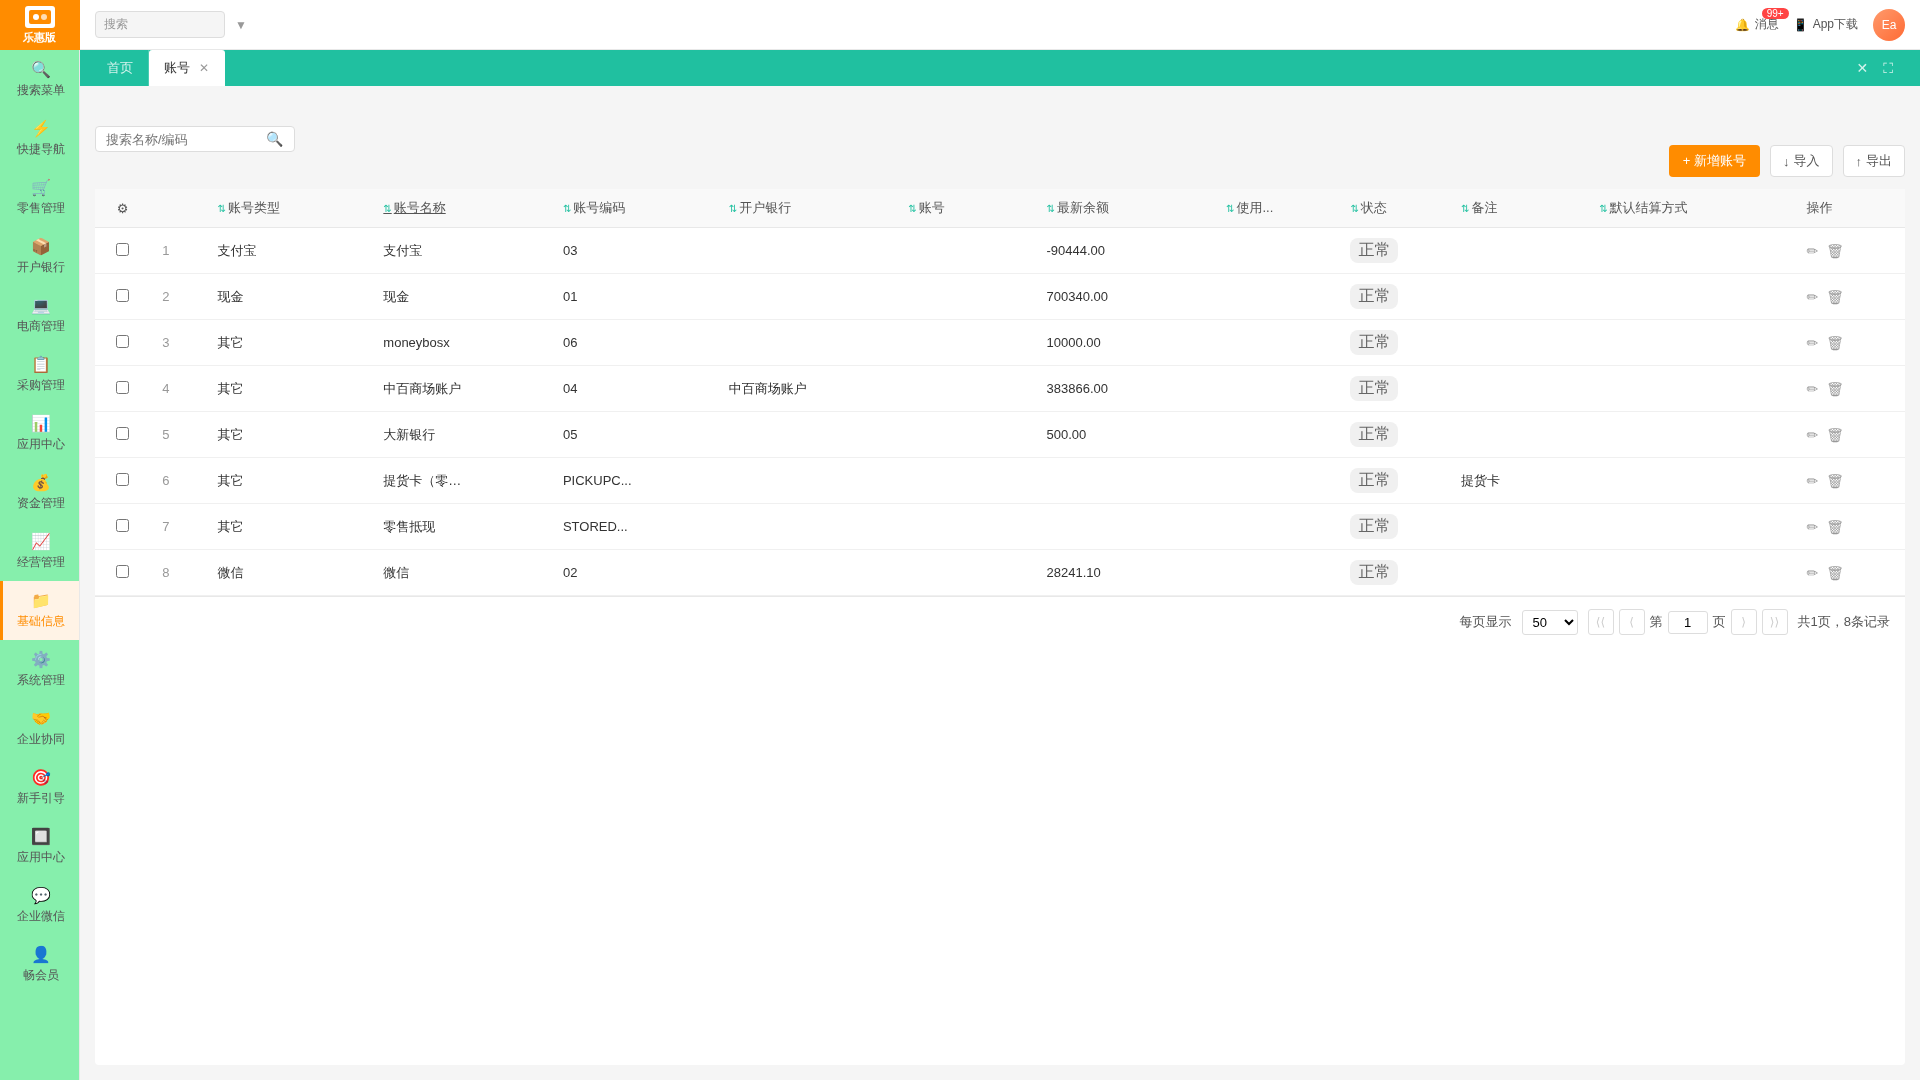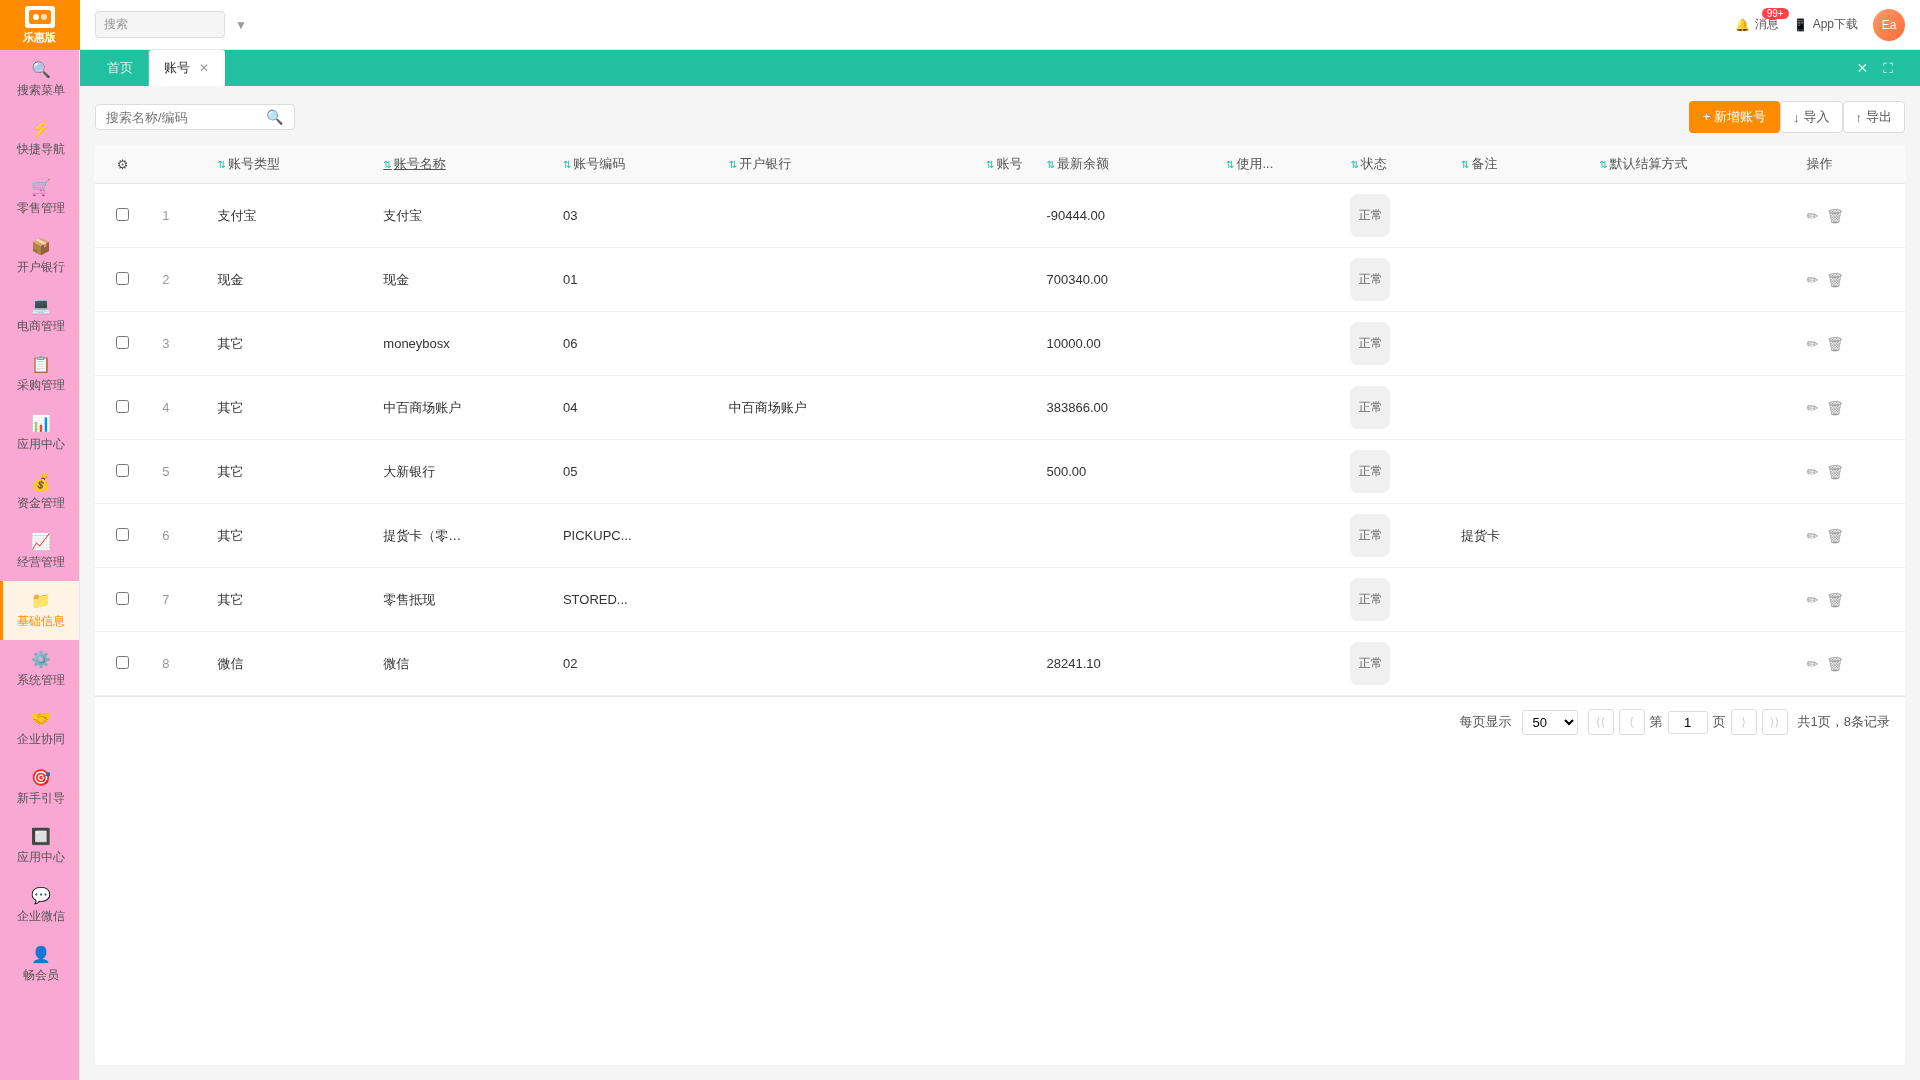--- a/index.html
+++ b/index.html
@@ -1,21 +1,21 @@
 <!DOCTYPE html>
 <html><head>
   <meta charset="utf-8">
   <style>
     * { box-sizing: border-box; margin: 0; padding: 0; }
     body { font-family: 'Microsoft YaHei', Arial, sans-serif; font-size: 13px; background: #f5f5f5; display: flex; height: 1080px; overflow: hidden; }
 
     
     .sidebar {
       width: 80px;
-      background: #f9a8d4;
+      background: #86efac;
       display: flex;
       flex-direction: column;
       align-items: center;
       padding-top: 0;
       border-right: 1px solid #e8e8e8;
       flex-shrink: 0;
     }
     .sidebar-logo {
       width: 80px;
       height: 50px;
@@ -214,20 +214,22 @@
       border: none;
       outline: none;
       font-size: 13px;
       width: 160px;
       color: #999;
     }
     .search-icon { color: #999; font-size: 14px; cursor: pointer; }
     .toolbar-right {
       display: flex;
       align-items: center;
+      gap: 10px;
+      margin-top: 44px;
     }
     .btn-add {
       background: #ff8c00;
       color: #fff;
       border: none;
       border-radius: 4px;
       padding: 7px 14px;
       cursor: pointer;
       font-size: 13px;
       display: flex;
@@ -275,23 +277,23 @@
       border-bottom: 1px solid #f0f0f0;
     }
     tbody td {
       padding: 10px 12px;
       color: #333;
       white-space: nowrap;
     }
     .row-num { color: #999; }
     .status-badge {
       display: inline-block;
-      padding: 13px 8px;
+      padding: 2px 8px;
       border-radius: 8px;
-      font-size: 12px;
+      font-size: 16px;
     }
     .status-normal {
       background: #f0f0f0;
       color: #666;
     }
     .action-icons {
       display: flex;
       gap: 8px;
       align-items: center;
     }
@@ -504,21 +506,21 @@
             </th>
             <th style="width:130px;text-decoration:underline;">
               <span class="sort-icon">⇅</span>账号名称
             </th>
             <th style="width:120px;">
               <span class="sort-icon">⇅</span>账号编码
             </th>
             <th style="width:130px;">
               <span class="sort-icon">⇅</span>开户银行
             </th>
-            <th style="width:100px;text-align:right;">
+            <th style="width:100px;">
               <span class="sort-icon">⇅</span>账号
             </th>
             <th style="width:130px;">
               <span class="sort-icon">⇅</span>最新余额
             </th>
             <th style="width:90px;">
               <span class="sort-icon">⇅</span>使用...
             </th>
             <th style="width:80px;">
               <span class="sort-icon">⇅</span>状态

